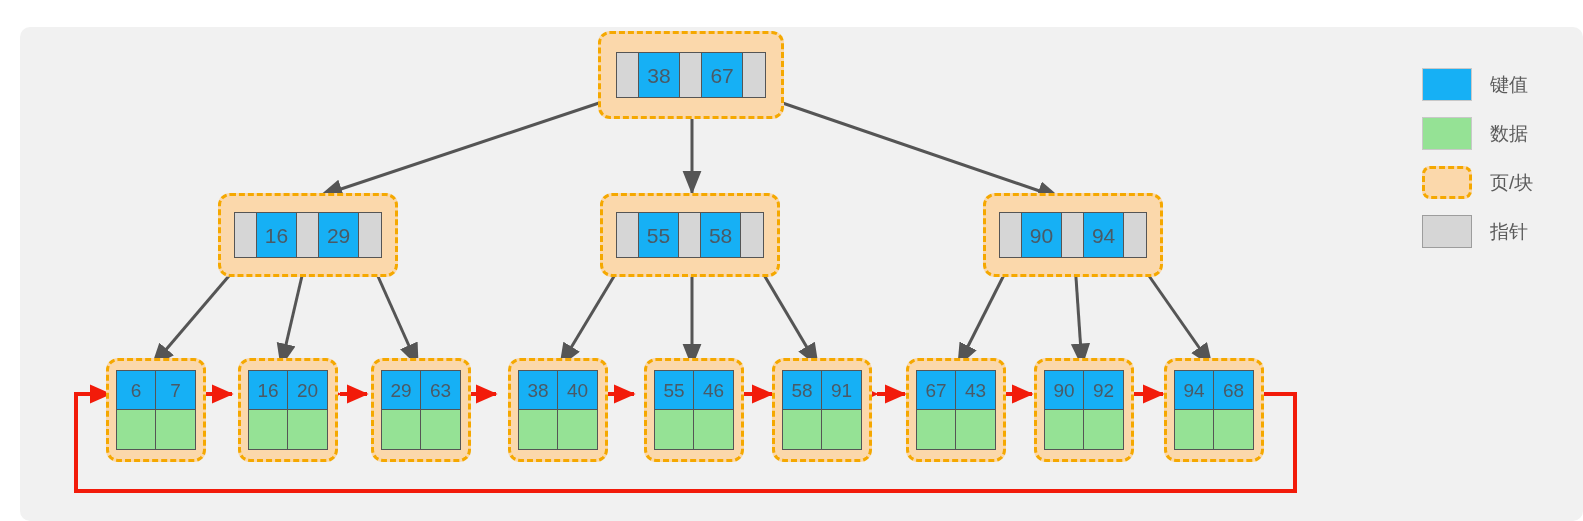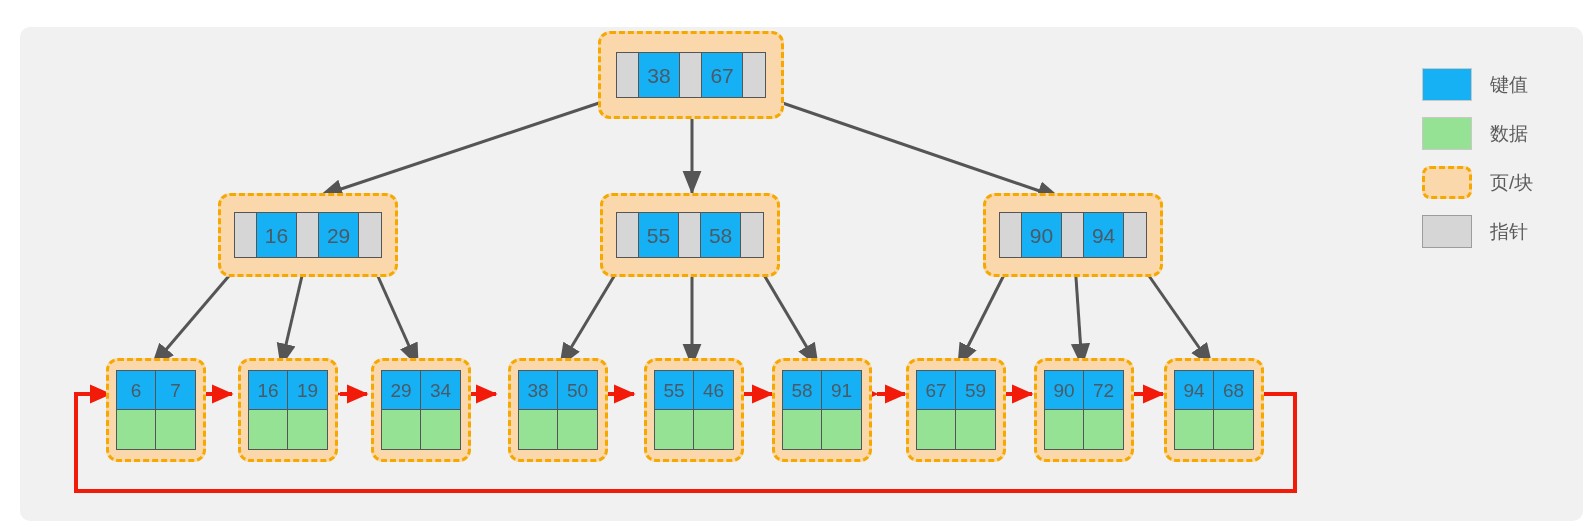--- a/index.html
+++ b/index.html
@@ -231,39 +231,39 @@
       <div class="lcell k">6</div>
       <div class="lcell k last">7</div>
       <div class="lcell d"></div>
       <div class="lcell d last"></div>
     </div>
   </div>
 
   <div class="page" style="left:238px; top:358px; width:100px; height:104px;">
     <div class="leaf-grid" style="width:80px; height:80px;">
       <div class="lcell k">16</div>
-      <div class="lcell k last">19</div>
+      <div class="lcell k last">20</div>
       <div class="lcell d"></div>
       <div class="lcell d last"></div>
     </div>
   </div>
 
   <div class="page" style="left:371px; top:358px; width:100px; height:104px;">
     <div class="leaf-grid" style="width:80px; height:80px;">
       <div class="lcell k">29</div>
-      <div class="lcell k last">34</div>
+      <div class="lcell k last">63</div>
       <div class="lcell d"></div>
       <div class="lcell d last"></div>
     </div>
   </div>
 
   <div class="page" style="left:508px; top:358px; width:100px; height:104px;">
     <div class="leaf-grid" style="width:80px; height:80px;">
       <div class="lcell k">38</div>
-      <div class="lcell k last">50</div>
+      <div class="lcell k last">40</div>
       <div class="lcell d"></div>
       <div class="lcell d last"></div>
     </div>
   </div>
 
   <div class="page" style="left:644px; top:358px; width:100px; height:104px;">
     <div class="leaf-grid" style="width:80px; height:80px;">
       <div class="lcell k">55</div>
       <div class="lcell k last">46</div>
       <div class="lcell d"></div>
@@ -276,30 +276,30 @@
       <div class="lcell k">58</div>
       <div class="lcell k last">91</div>
       <div class="lcell d"></div>
       <div class="lcell d last"></div>
     </div>
   </div>
 
   <div class="page" style="left:906px; top:358px; width:100px; height:104px;">
     <div class="leaf-grid" style="width:80px; height:80px;">
       <div class="lcell k">67</div>
-      <div class="lcell k last">59</div>
+      <div class="lcell k last">43</div>
       <div class="lcell d"></div>
       <div class="lcell d last"></div>
     </div>
   </div>
 
   <div class="page" style="left:1034px; top:358px; width:100px; height:104px;">
     <div class="leaf-grid" style="width:80px; height:80px;">
       <div class="lcell k">90</div>
-      <div class="lcell k last">72</div>
+      <div class="lcell k last">92</div>
       <div class="lcell d"></div>
       <div class="lcell d last"></div>
     </div>
   </div>
 
   <div class="page" style="left:1164px; top:358px; width:100px; height:104px;">
     <div class="leaf-grid" style="width:80px; height:80px;">
       <div class="lcell k">94</div>
       <div class="lcell k last">68</div>
       <div class="lcell d"></div>

